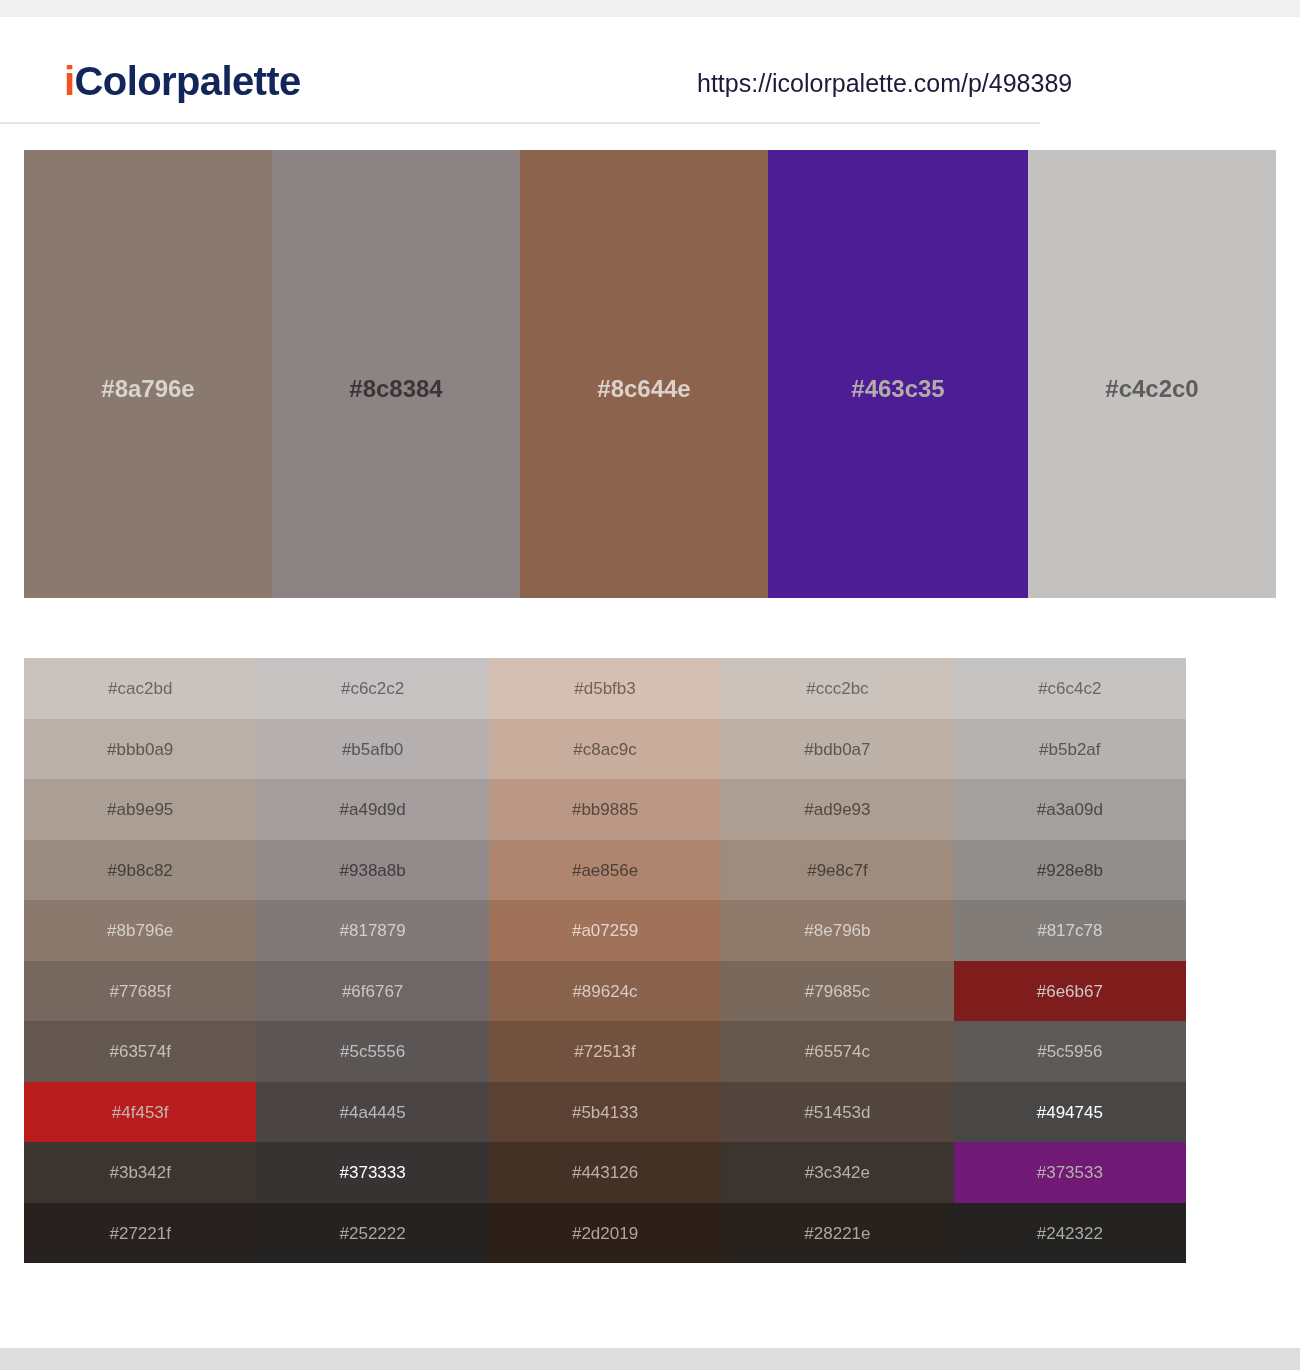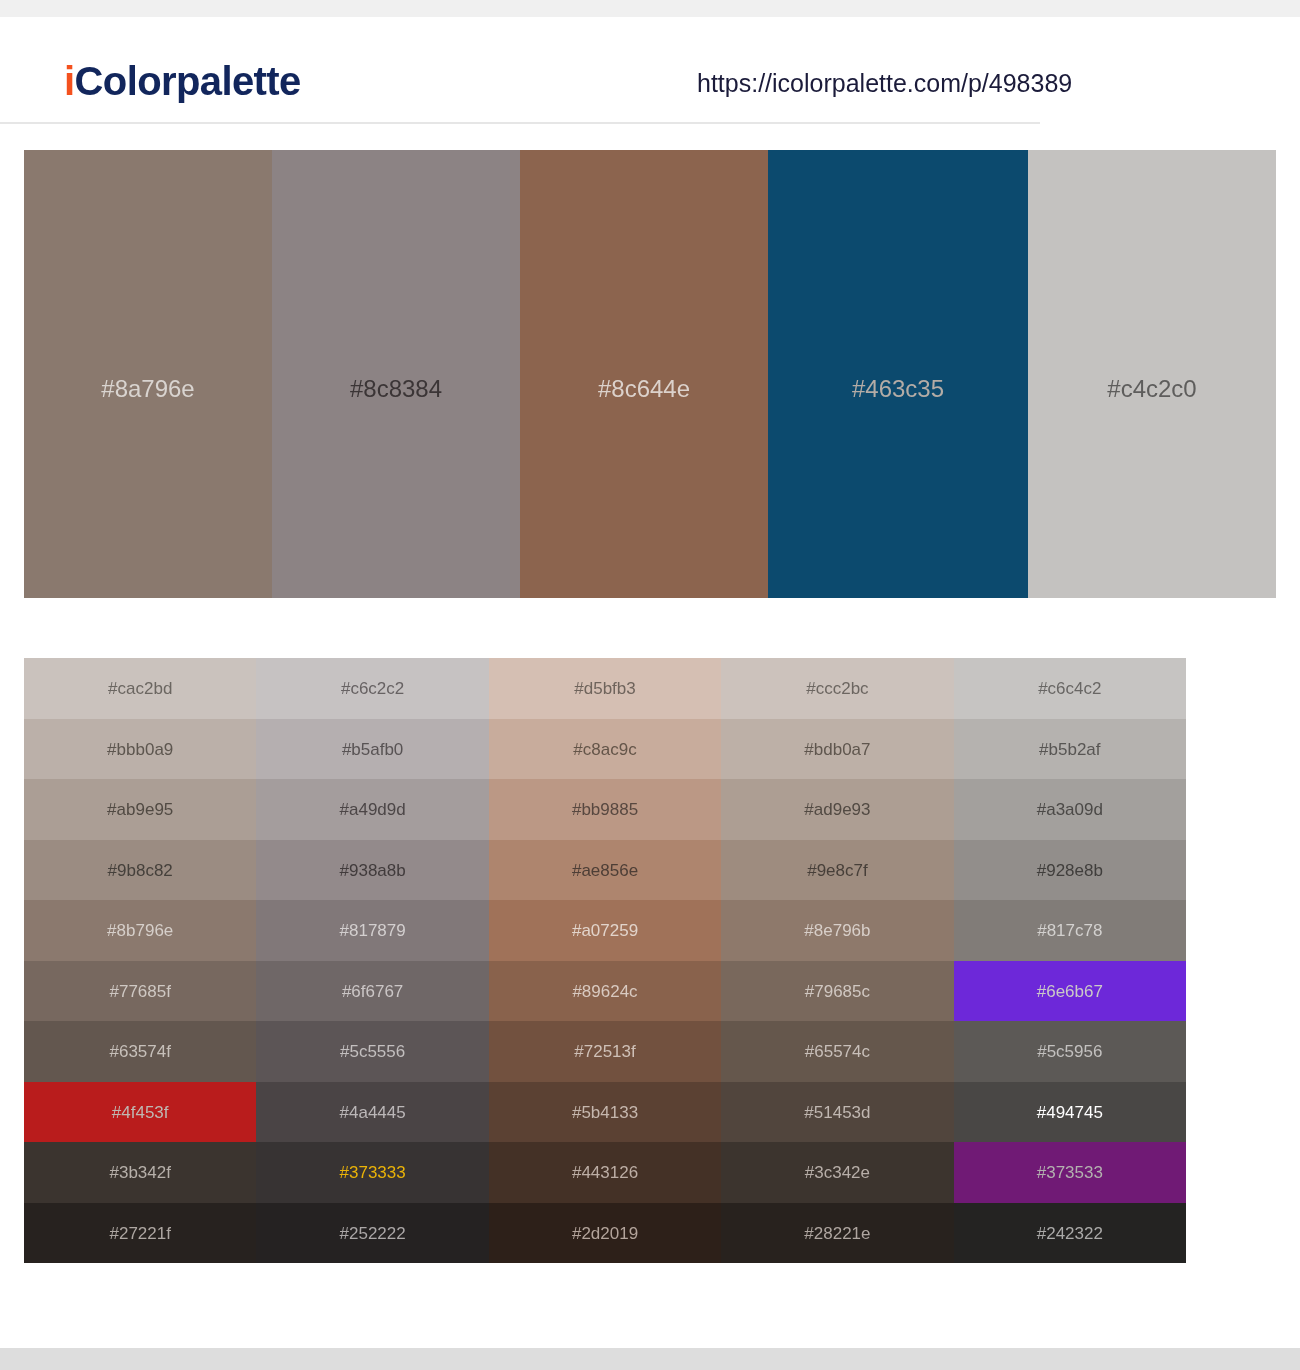--- a/index.html
+++ b/index.html
@@ -76,20 +76,21 @@
   }
   .swatch-label {
     position: absolute;
     left: 0;
     right: 0;
     top: 227px;
     text-align: center;
     font-size: 24px;
     line-height: 1;
     white-space: nowrap;
+    font-weight: bold;
   }
 
   
   .shades {
     position: absolute;
     left: 24px;
     top: 658px;
     width: 1162px;
     height: 605px;
     display: flex;
@@ -142,21 +143,21 @@
   <div class="swatch-row">
       <div class="swatch" style="background: rgb(138, 121, 110);">
         <div class="swatch-label" style="color: rgb(217, 212, 208);">#8a796e</div>
       </div>
       <div class="swatch" style="background: rgb(140, 131, 132);">
         <div class="swatch-label" style="color: rgb(59, 53, 54);">#8c8384</div>
       </div>
       <div class="swatch" style="background: rgb(140, 100, 78);">
         <div class="swatch-label" style="color: rgb(220, 210, 204);">#8c644e</div>
       </div>
-      <div class="swatch" style="background: #0c4a6e; padding-left: 12px;">
+      <div class="swatch" style="background: #4c1d95; padding-left: 12px;">
         <div class="swatch-label" style="color: rgb(180, 172, 166);">#463c35</div>
       </div>
       <div class="swatch" style="background: rgb(196, 194, 192);">
         <div class="swatch-label" style="color: rgb(94, 93, 92);">#c4c2c0</div>
       </div>
     </div>
 
   <div class="shades">
       <div class="shade-col">
         <div class="shade-cell" style="background: rgb(202, 194, 189);">
@@ -209,21 +210,21 @@
         <div class="shade-cell" style="background: rgb(111, 103, 103);">
           <div class="shade-label" style="color: rgb(203, 198, 198);">#6f6767</div>
         </div>
         <div class="shade-cell" style="background: rgb(92, 85, 86);">
           <div class="shade-label" style="color: rgb(195, 191, 191);">#5c5556</div>
         </div>
         <div class="shade-cell" style="background: rgb(74, 68, 69);">
           <div class="shade-label" style="color: rgb(187, 183, 184);">#4a4445</div>
         </div>
         <div class="shade-cell" style="background: rgb(55, 51, 51);">
-          <div class="shade-label" style="color: #eab308;">#373333</div>
+          <div class="shade-label" style="color: #ffffff;">#373333</div>
         </div>
         <div class="shade-cell" style="background: rgb(37, 34, 34);">
           <div class="shade-label" style="color: rgb(171, 167, 167);">#252222</div>
         </div>
       </div>
       <div class="shade-col">
         <div class="shade-cell" style="background: rgb(213, 191, 179);">
           <div class="shade-label" style="color: rgb(111, 100, 92);">#d5bfb3</div>
         </div>
         <div class="shade-cell" style="background: rgb(200, 172, 156);">
@@ -295,21 +296,21 @@
         </div>
         <div class="shade-cell" style="background: rgb(163, 160, 157);">
           <div class="shade-label" style="color: rgb(75, 73, 71);">#a3a09d</div>
         </div>
         <div class="shade-cell" style="background: rgb(146, 142, 139);">
           <div class="shade-label" style="color: rgb(64, 62, 60);">#928e8b</div>
         </div>
         <div class="shade-cell" style="background: rgb(129, 124, 120);">
           <div class="shade-label" style="color: rgb(211, 209, 207);">#817c78</div>
         </div>
-        <div class="shade-cell" style="background: #6d28d9;">
+        <div class="shade-cell" style="background: #7f1d1d;">
           <div class="shade-label" style="color: rgb(203, 201, 199);">#6e6b67</div>
         </div>
         <div class="shade-cell" style="background: rgb(92, 89, 86);">
           <div class="shade-label" style="color: rgb(195, 193, 191);">#5c5956</div>
         </div>
         <div class="shade-cell" style="background: rgb(73, 71, 69);">
           <div class="shade-label" style="color: #ffffff;">#494745</div>
         </div>
         <div class="shade-cell" style="background: #701a75;">
           <div class="shade-label" style="color: rgb(179, 177, 175);">#373533</div>

